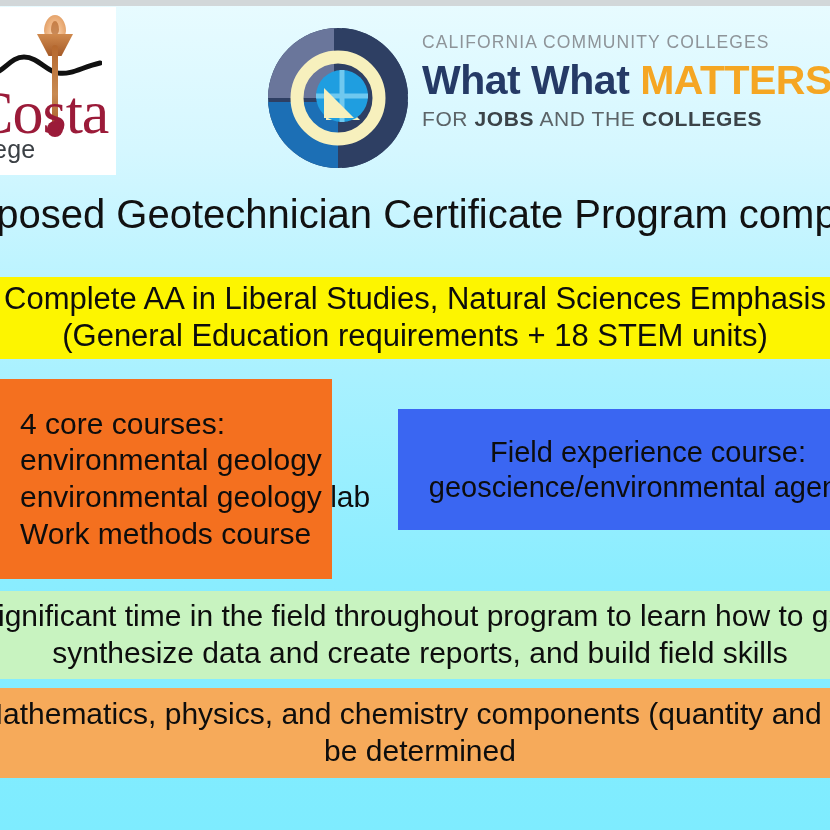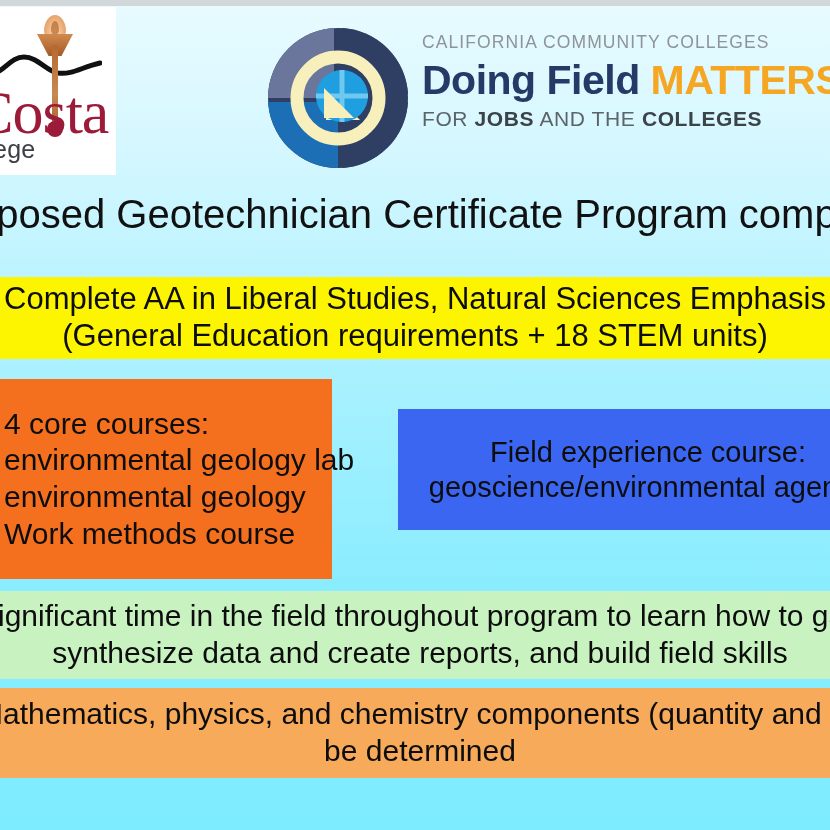--- a/index.html
+++ b/index.html
@@ -171,21 +171,21 @@
   .box-core {
     left: -96px; top: 379px;
     width: 428px; height: 200px;
     background: #f4701f;
     font-size: 30px;
     line-height: 1.22;
     text-align: left;
     padding-left: 96px;
     align-items: flex-start;
   }
-  .box-core .line { padding-left: 4px; }
+  .box-core .line { padding-left: 20px; }
   .box-work {
     left: 398px; top: 409px;
     width: 500px; height: 121px;
     background: #3a66f2;
     font-size: 29px;
     line-height: 1.2;
     align-items: center;
   }
   .box-field {
     left: -22px; top: 591px;
@@ -229,36 +229,36 @@
       <path d="M76 2 A70 70 0 0 1 142 68 L76 68 Z" fill="#2e3f63"></path>
       <path d="M76 76 L142 76 A70 70 0 0 1 76 142 Z" fill="#2e3f63"></path>
       <circle cx="72" cy="72" r="41" fill="none" stroke="#f7f0bd" stroke-width="13"></circle>
       <path d="M60 60 L60 94 L94 94 Z" fill="#f7f0bd"></path>
       <circle cx="76" cy="70" r="26" fill="#1f9ee0"></circle>
       <path d="M76 44 L76 96 M50 70 L102 70" stroke="#6fc8ef" stroke-width="5"></path>
       <path d="M58 62 L58 92 L88 92 Z" fill="#f7f0bd"></path>
     </svg>
     <div class="dwm-text">
       <div class="dwm-kicker">CALIFORNIA COMMUNITY COLLEGES</div>
-      <div class="dwm-main"><span class="dark">Doing Field </span><span class="amber">MATTERS</span></div>
+      <div class="dwm-main"><span class="dark">What What </span><span class="amber">MATTERS</span></div>
       <div class="dwm-sub"><span>FOR </span><b>JOBS</b><span> AND THE </span><b>COLLEGES</b></div>
     </div>
   </div>
 
   <div class="slide-title">Proposed Geotechnician Certificate Program components</div>
 
   <div class="box box-aa">
     <div class="line">Complete AA in Liberal Studies, Natural Sciences Emphasis</div>
     <div class="line">(General Education requirements + 18 STEM units)</div>
   </div>
 
   <div class="box box-core">
     <div class="line">4 core courses:</div>
+    <div class="line">environmental geology</div>
     <div class="line">environmental geology lab</div>
-    <div class="line">environmental geology</div>
     <div class="line">Work methods course</div>
   </div>
 
   <div class="box box-work">
     <div class="line">Field experience course:</div>
     <div class="line">geoscience/environmental agency</div>
   </div>
 
   <div class="box box-field">
     <div class="line">Significant time in the field throughout program to learn how to gather and</div>

